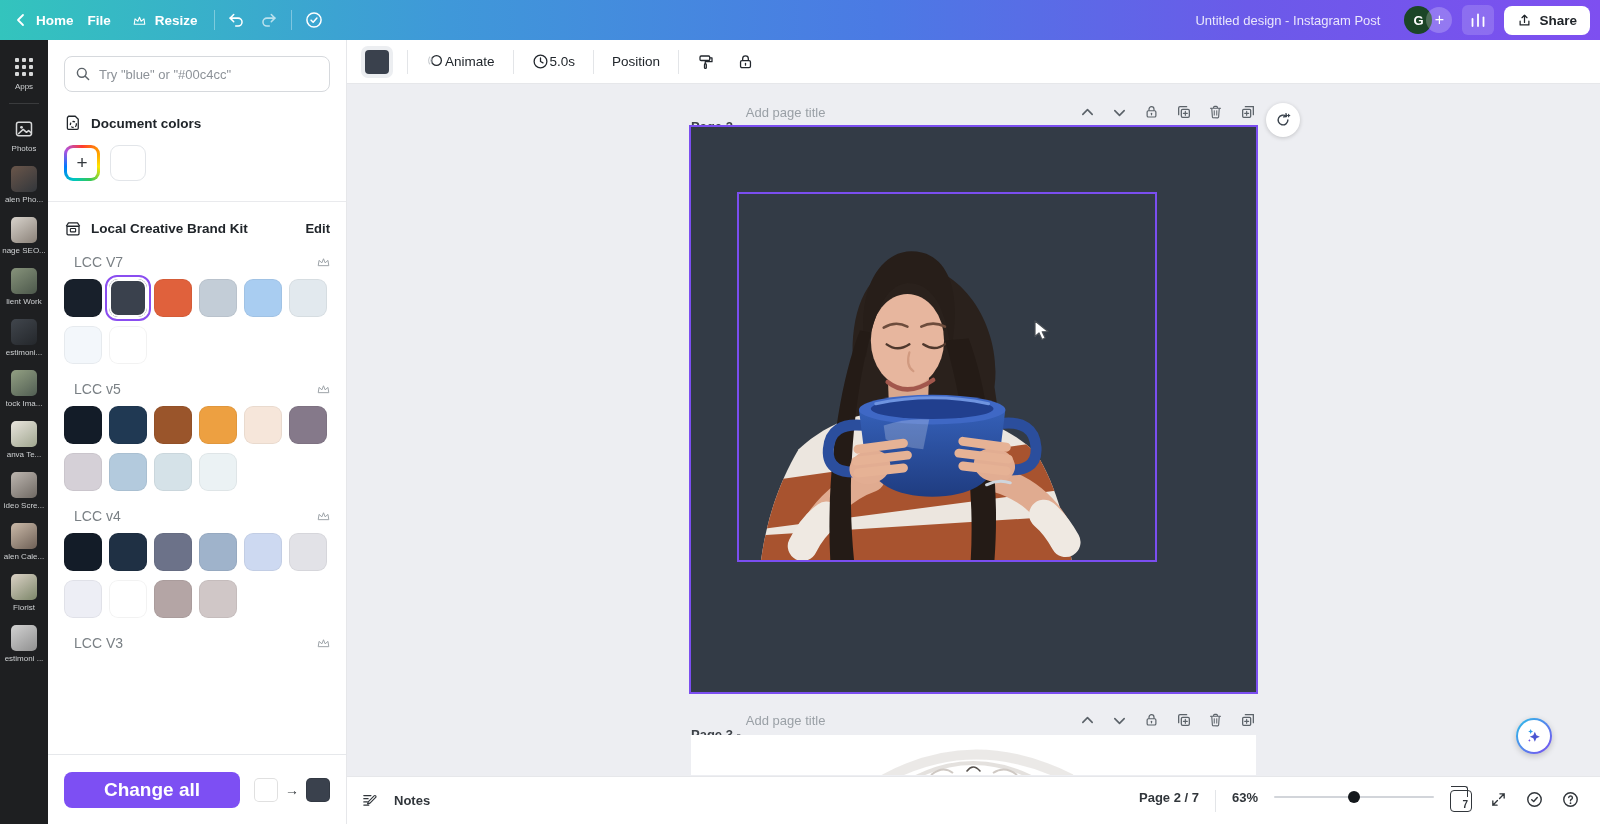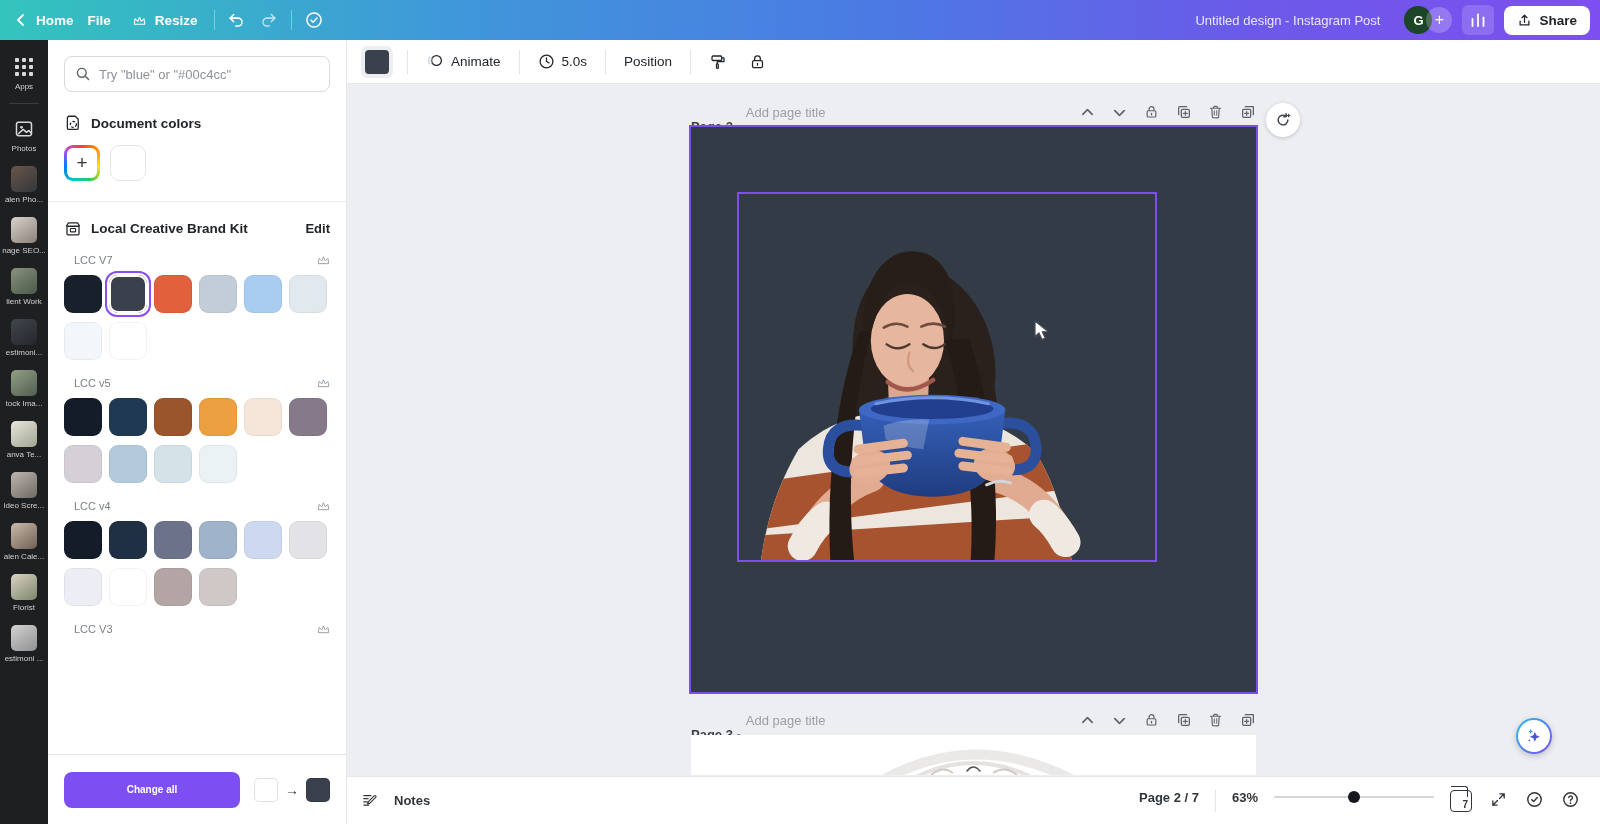--- a/index.html
+++ b/index.html
@@ -48,40 +48,40 @@
     background:conic-gradient(from 0deg,#ff3b30,#ff9500,#ffe600,#34c759,#00c7be,#007aff,#af52de,#ff3b30); }
   .add-swatch .inner { width:30px; height:30px; border-radius:6px; background:#fff; display:flex; align-items:center; justify-content:center;
     font-size:19px; font-weight:400; color:#33383d; }
   .doc-swatch { width:36px; height:36px; border-radius:9px; border:1px solid #e2e5e9; cursor:pointer; }
   .panel-divider { height:1px; background:#e9eaed; margin:20px -16px 0; }
   .brandkit-head { display:flex; align-items:center; margin-top:18px; }
   .brandkit-head .bk-label { display:flex; align-items:center; gap:9px; font-size:13.5px; font-weight:700; color:#20252a; }
   .edit-link { margin-left:auto; font-size:13px; font-weight:700; color:#20252a; cursor:pointer; }
   .palette { margin-top:17px; }
   .palette-head { display:flex; align-items:center; }
-  .palette-name { font-size:11px; color:#7a8085;padding-left:10px; }
+  .palette-name { font-size:14px; color:#7a8085;padding-left:10px; }
   .crown-wrap { margin-left:auto; display:flex; }
   .swatch-row { display:grid; grid-template-columns:repeat(6,38px); gap:7px; margin-top:9px; }
   .swatch { width:38px; height:38px; border-radius:9px; cursor:pointer; box-shadow:inset 0 0 0 1px rgba(0,0,0,.05); position:relative; }
   .swatch.selected { box-shadow:inset 0 0 0 2px #fff; }
   .swatch.selected::after { content:""; position:absolute; inset:-4px; border:2px solid #8a4df0; border-radius:12px; }
   .panel-footer { flex:0 0 70px; border-top:1px solid #e6e8eb; display:flex; align-items:center; padding:0 16px; background:#fff; }
   .change-all { width:176px; height:36px; border:none; border-radius:8px; background:#7d4ff3; color:#fff;
-    font-size:10px; font-weight:700; cursor:pointer; font-family:inherit; }
+    font-size:19px; font-weight:700; cursor:pointer; font-family:inherit; }
   .replace-pair { margin-left:auto; display:flex; align-items:center; gap:7px; }
   .rp-swatch { width:24px; height:24px; border-radius:5px; box-shadow:inset 0 0 0 1px rgba(0,0,0,.12); cursor:pointer; }
   .rp-arrow { font-size:14px; color:#33383d; }
 
   
   .workspace { flex:1; display:flex; flex-direction:column; min-width:0; position:relative; }
   .canvas-toolbar { flex:0 0 44px; background:#fff; border-bottom:1px solid #e6e7ea; display:flex; align-items:center; padding:0 14px; gap:14px; }
   .fill-chip-wrap { width:32px; height:32px; border-radius:7px; background:#eceef1; display:flex; align-items:center; justify-content:center; cursor:pointer; }
   .fill-chip { width:24px; height:24px; border-radius:4px; }
   .tb-divider { width:1px; height:24px; background:#e3e5e8; }
-  .tb-item { display:flex; align-items:center; gap:7px; font-size:13.5px; font-weight:500; color:#21262c; cursor:pointer; padding:5px 4px; border-radius:6px; }
+  .tb-item { display:flex; align-items:center; gap:1px; font-size:13.5px; font-weight:500; color:#21262c; cursor:pointer; padding:5px 4px; border-radius:6px; }
 
   .canvas-scroll { flex:1; background:#edeef2; overflow:hidden; display:flex; flex-direction:column; align-items:center; padding-top:17px; position:relative; }
   .page-strip { width:565px; position:relative; }
   .page-head { display:flex; align-items:center; height:22px; }
   .page-label { font-size:13px; font-weight:700; color:#3d4248; white-space:pre;margin-top:28px; }
   .page-title-ph { font-size:13px; color:#9aa0a6; margin-left:5px; cursor:text; }
   .page-head-icons { margin-left:auto; display:flex; align-items:center; gap:15px; }
   .ph-icon { width:17px; height:17px; display:flex; align-items:center; justify-content:center; cursor:pointer; }
   .page2 { width:565px; height:565px; margin-top:4px; position:relative; outline:2px solid #7b4ef0; }
   .inner-select { position:absolute; left:46px; top:65px; width:420px; height:370px; border:2px solid #7b4ef0; }

